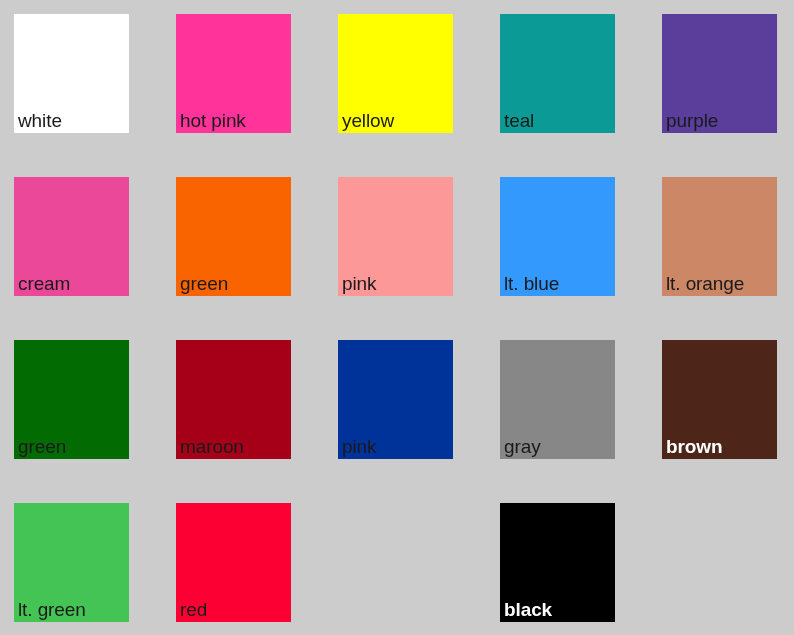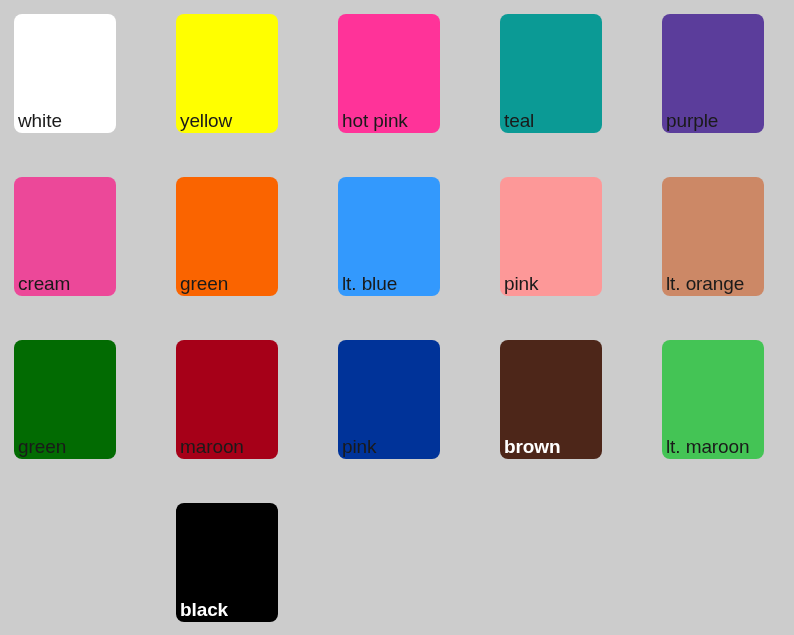--- a/index.html
+++ b/index.html
@@ -21,25 +21,24 @@
     box-sizing: border-box;
     padding: 14px 0 0 14px;
     display: grid;
     grid-template-columns: repeat(5, 119px);
     grid-template-rows: repeat(4, 119px);
     column-gap: 43px;
     row-gap: 44px;
   }
   .swatch {
     position: relative;
-    width: 102px;
+    width: 115px;
     height: 119px;
     box-sizing: border-box;
     overflow: hidden;
-    border-radius: 8px;
   }
   .swatch.empty {
     background: transparent;
   }
   .swatch-label {
     position: absolute;
     left: 4px;
     bottom: 2px;
     font-size: 19px;
     line-height: 21px;
@@ -52,59 +51,65 @@
     font-weight: bold;
   }
 </style>
 </head>
 <body>
 
 <div id="swatch-grid">
     <div class="swatch" style="background: rgb(255, 255, 255);">
       <span class="swatch-label">white</span>
     </div>
+    <div class="swatch" style="background: rgb(255, 51, 153);">
+      <span class="swatch-label">hot pink</span>
+    </div>
     <div class="swatch" style="background: rgb(255, 255, 0);">
       <span class="swatch-label">yellow</span>
-    </div>
-    <div class="swatch" style="background: rgb(255, 51, 153);">
-      <span class="swatch-label">hot pink</span>
     </div>
     <div class="swatch" style="background: rgb(11, 154, 149);">
       <span class="swatch-label">teal</span>
     </div>
     <div class="swatch" style="background: rgb(91, 61, 155);">
       <span class="swatch-label">purple</span>
     </div>
     <div class="swatch" style="background: #ec4899;">
       <span class="swatch-label">cream</span>
     </div>
     <div class="swatch" style="background: rgb(250, 100, 0);">
       <span class="swatch-label">green</span>
     </div>
+    <div class="swatch" style="background: rgb(253, 152, 152);">
+      <span class="swatch-label">pink</span>
+    </div>
     <div class="swatch" style="background: rgb(51, 153, 253);">
       <span class="swatch-label">lt. blue</span>
-    </div>
-    <div class="swatch" style="background: rgb(253, 152, 152);">
-      <span class="swatch-label">pink</span>
     </div>
     <div class="swatch" style="background: rgb(204, 136, 102);">
       <span class="swatch-label">lt. orange</span>
     </div>
     <div class="swatch" style="background: rgb(2, 107, 2);">
       <span class="swatch-label">green</span>
     </div>
     <div class="swatch" style="background: rgb(166, 0, 24);">
       <span class="swatch-label">maroon</span>
     </div>
     <div class="swatch" style="background: rgb(0, 51, 153);">
       <span class="swatch-label">pink</span>
     </div>
+    <div class="swatch" style="background: rgb(135, 135, 135);">
+      <span class="swatch-label">gray</span>
+    </div>
     <div class="swatch" style="background: rgb(77, 38, 25);">
       <span class="swatch-label light">brown</span>
     </div>
     <div class="swatch" style="background: rgb(68, 196, 85);">
-      <span class="swatch-label">lt. maroon</span>
+      <span class="swatch-label">lt. green</span>
+    </div>
+    <div class="swatch" style="background: rgb(253, 0, 51);">
+      <span class="swatch-label">red</span>
     </div>
     <div class="swatch empty"></div>
     <div class="swatch" style="background: rgb(0, 0, 0);">
       <span class="swatch-label light">black</span>
     </div>
   </div>
 
 </body></html>

